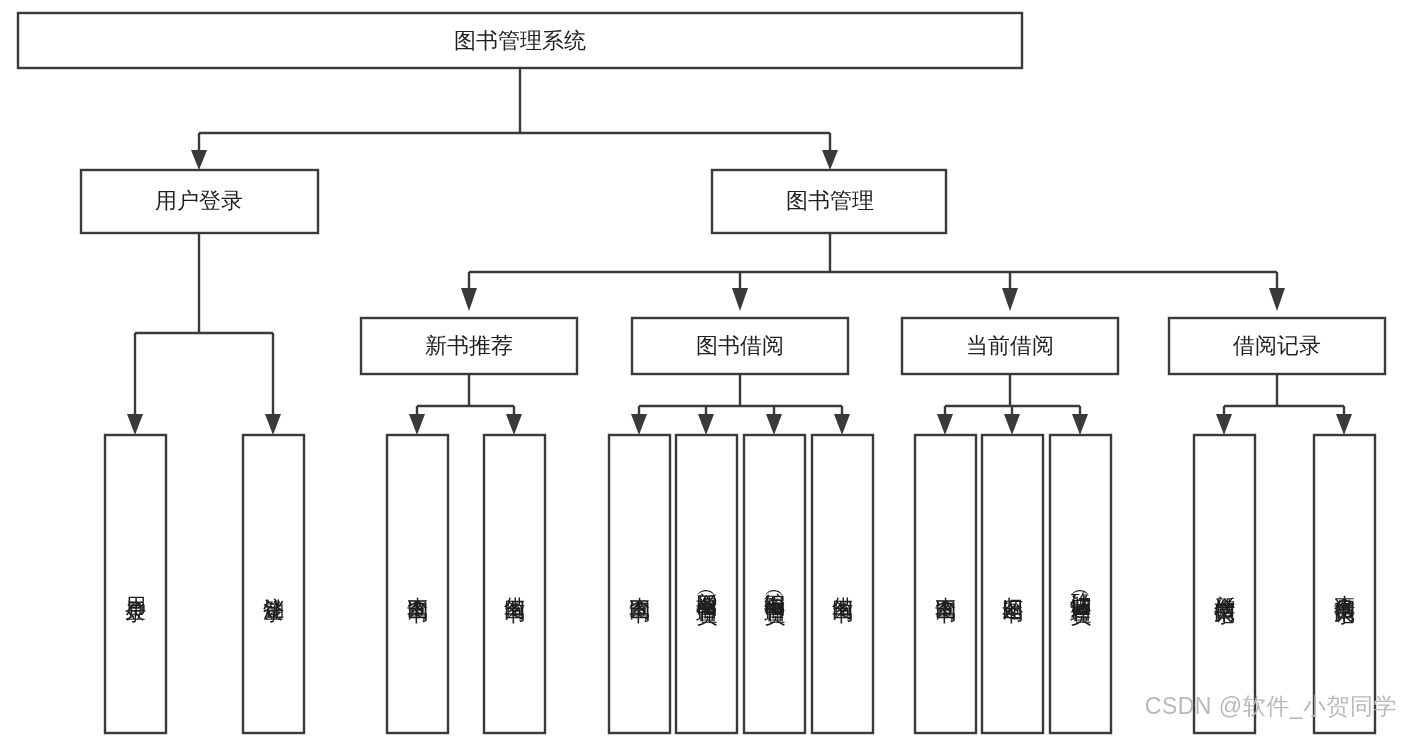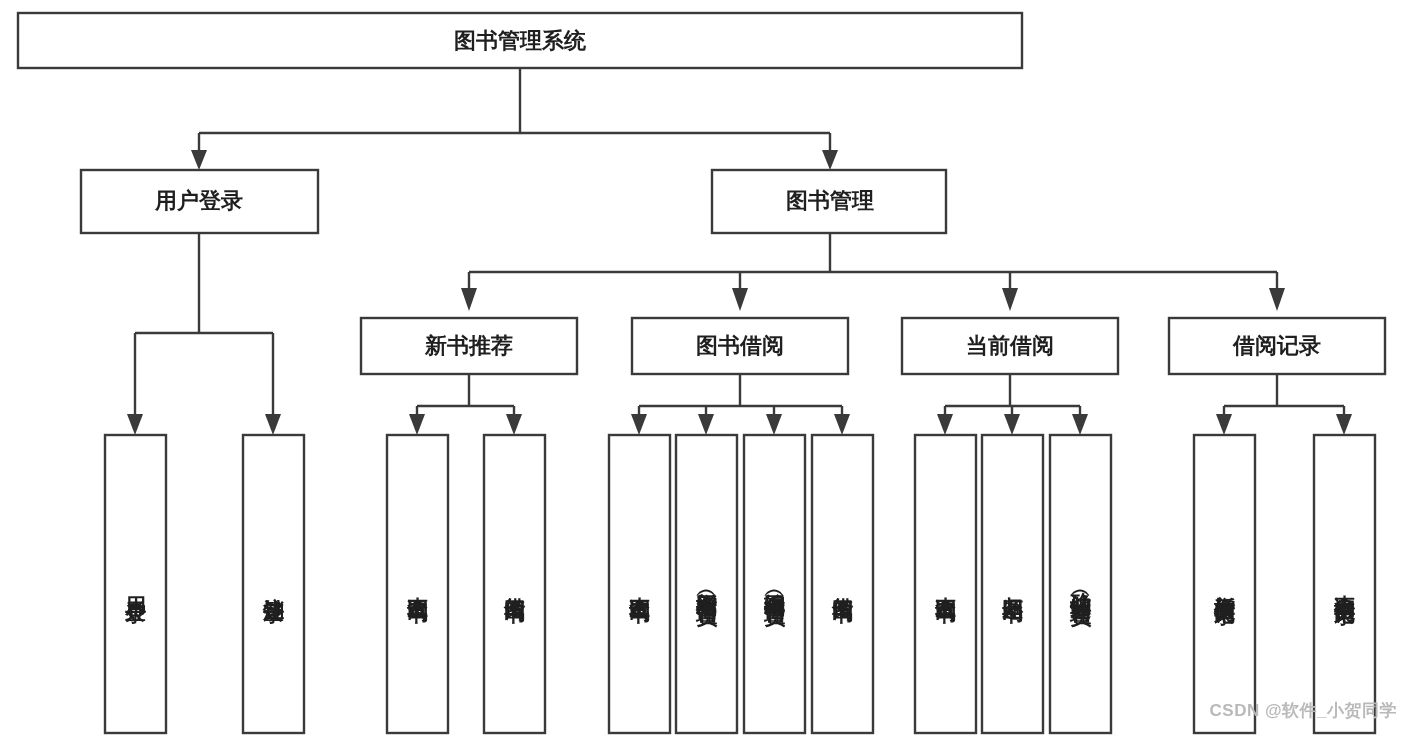--- a/index.html
+++ b/index.html
@@ -11,21 +11,20 @@
     width: 1405px;
     height: 747px;
     font-family: "Liberation Sans", "DejaVu Sans", sans-serif;
     overflow: hidden;
     position: relative;
   }
   #diagram-root {
     position: relative;
     width: 1405px;
     height: 730px;
-    font-weight: bold;
   }
   svg.flow {
     position: absolute;
     top: 0;
     left: 0;
     width: 1405px;
     height: 747px;
     display: block;
   }
   .node-rect {
@@ -67,21 +66,21 @@
     align-items: center;
     justify-content: center;
     white-space: nowrap;
     pointer-events: none;
   }
   .watermark {
     position: absolute;
     right: 8px;
     bottom: 8px;
     font-family: "Liberation Sans", "DejaVu Sans", sans-serif;
-    font-size: 17px;
+    font-size: 23px;
     color: #b9b9b9;
     letter-spacing: 0.5px;
     user-select: none;
   }
 </style>
 </head>
 <body>
 
 <div id="diagram-root">
 

